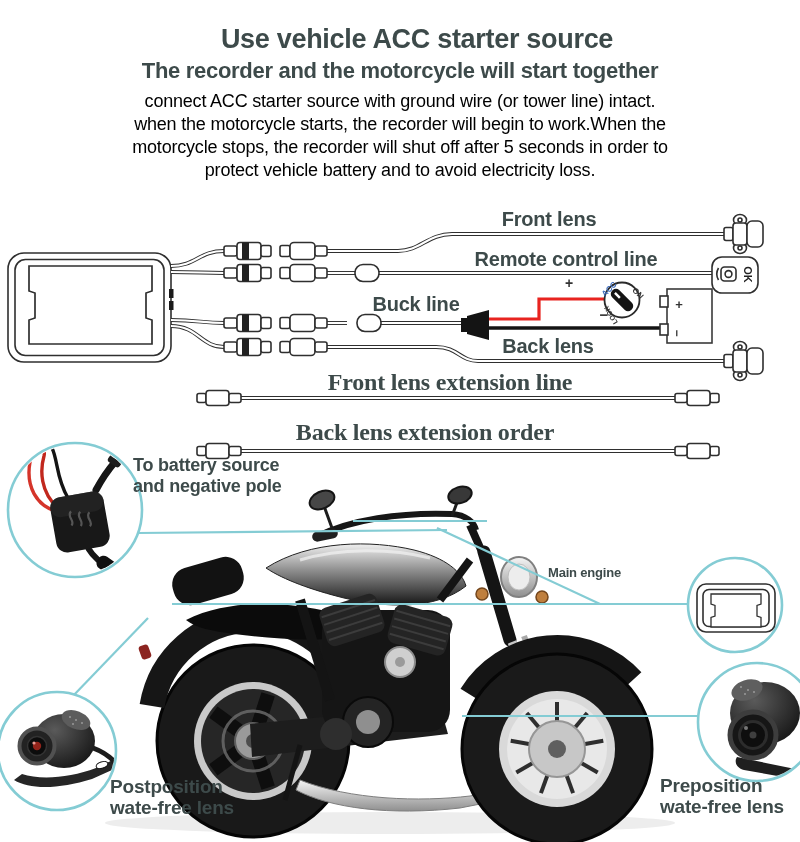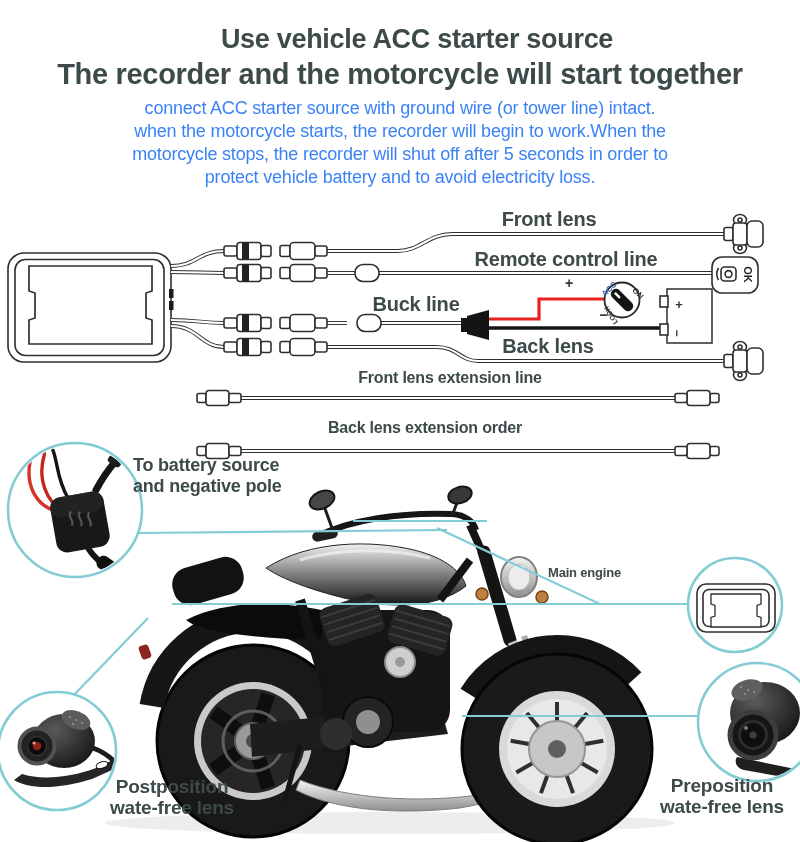--- a/index.html
+++ b/index.html
@@ -1,25 +1,25 @@
 <!DOCTYPE html>
 <html><head>
 <meta charset="utf-8">
 <style>
   html,body{margin:0;padding:0;background:#fff;}
   .page{position:relative;width:800px;height:842px;background:#fff;overflow:hidden;
         font-family:"Liberation Sans",sans-serif;}
   .page svg{position:absolute;left:0;top:0;}
   .hdr{position:absolute;left:0;top:0;width:800px;text-align:center;color:#3d4a4a;}
   .t1{margin-top:24px;font-size:27px;font-weight:bold;letter-spacing:-0.3px;padding-left:34px;}
-  .t2{margin-top:3px;font-size:29px;font-weight:bold;letter-spacing:-0.3px;}
-  .body{margin-top:6px;font-size:18px;line-height:23px;color:#3b82f6;letter-spacing:-0.2px;}
+  .t2{margin-top:3px;font-size:22px;font-weight:bold;letter-spacing:-0.3px;}
+  .body{margin-top:6px;font-size:18px;line-height:23px;color:#000000;letter-spacing:-0.2px;}
   .lbl{position:absolute;font-weight:bold;color:#3d4a4a;white-space:nowrap;letter-spacing:-0.2px;}
-  .c{transform:translateX(-50%);text-align:center;}
-  .f20{font-size:20px;} .f21{font-size:16px;} .f18{font-size:18px;line-height:21px;} .f19{font-size:19px;line-height:21px;}
+  .c{transform:translateX(-50%);text-align:left;}
+  .f20{font-size:20px;} .f21{font-size:24px;font-family:Liberation Serif, serif;} .f18{font-size:18px;line-height:21px;} .f19{font-size:19px;line-height:21px;}
   svg text{font-family:"Liberation Sans",sans-serif;}
   .ln{fill:none;stroke:#2f2f2f;stroke-width:1.6;}
   .wo{fill:none;stroke:#2f2f2f;stroke-width:4;}
   .wi{fill:none;stroke:#ffffff;stroke-width:2.1;}
   .part{fill:#fff;stroke:#2f2f2f;stroke-width:1.6;}
   .teal{stroke:#84ccd4;stroke-width:2.2;fill:none;}
   .tealc{stroke:#84ccd4;stroke-width:2.6;fill:#fff;}
 </style>
 </head>
 <body>

